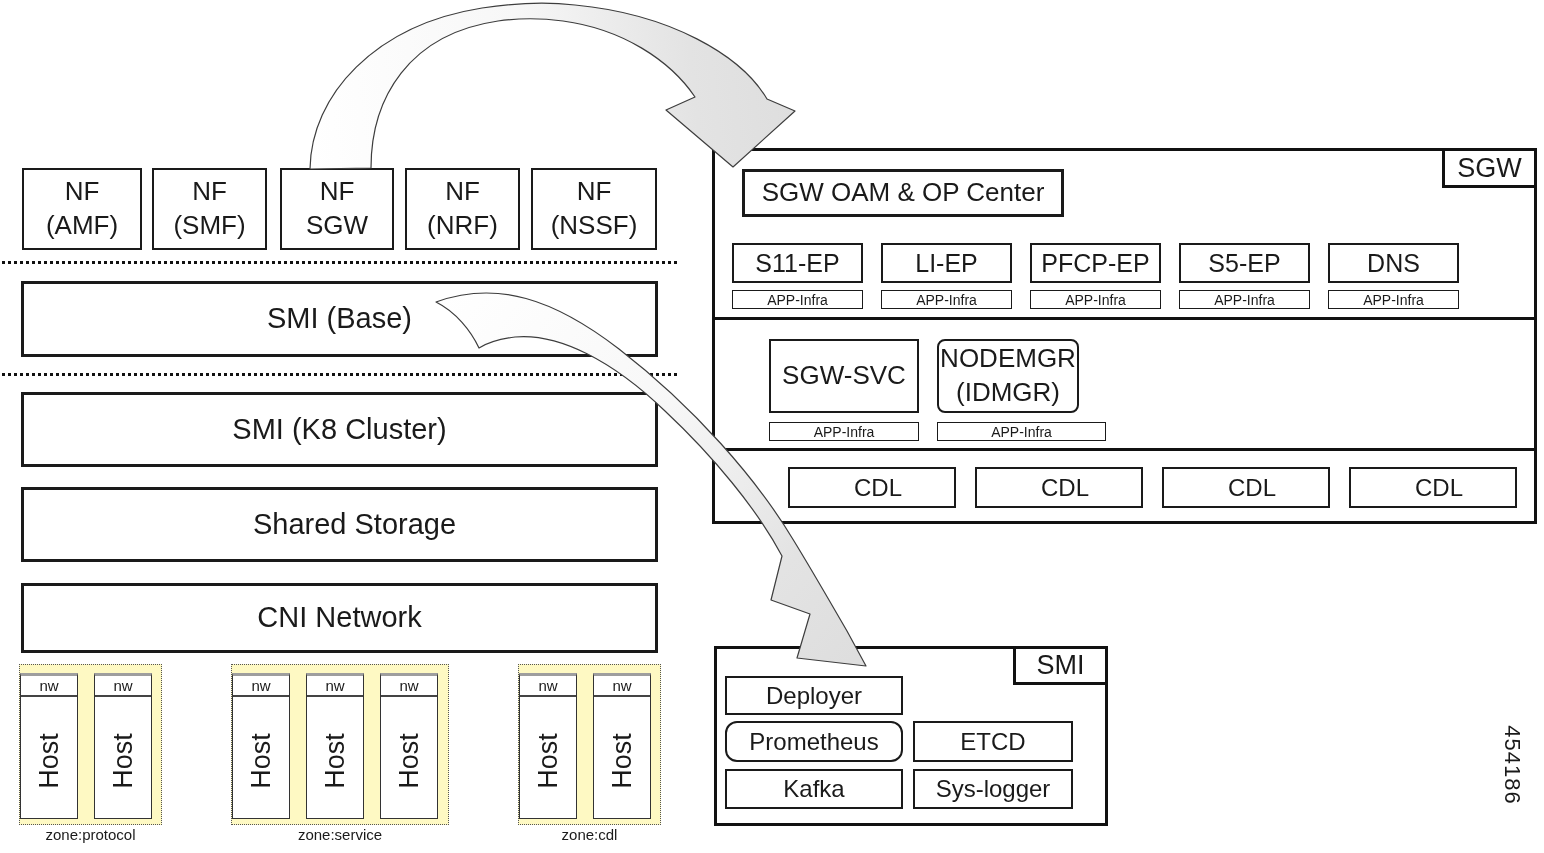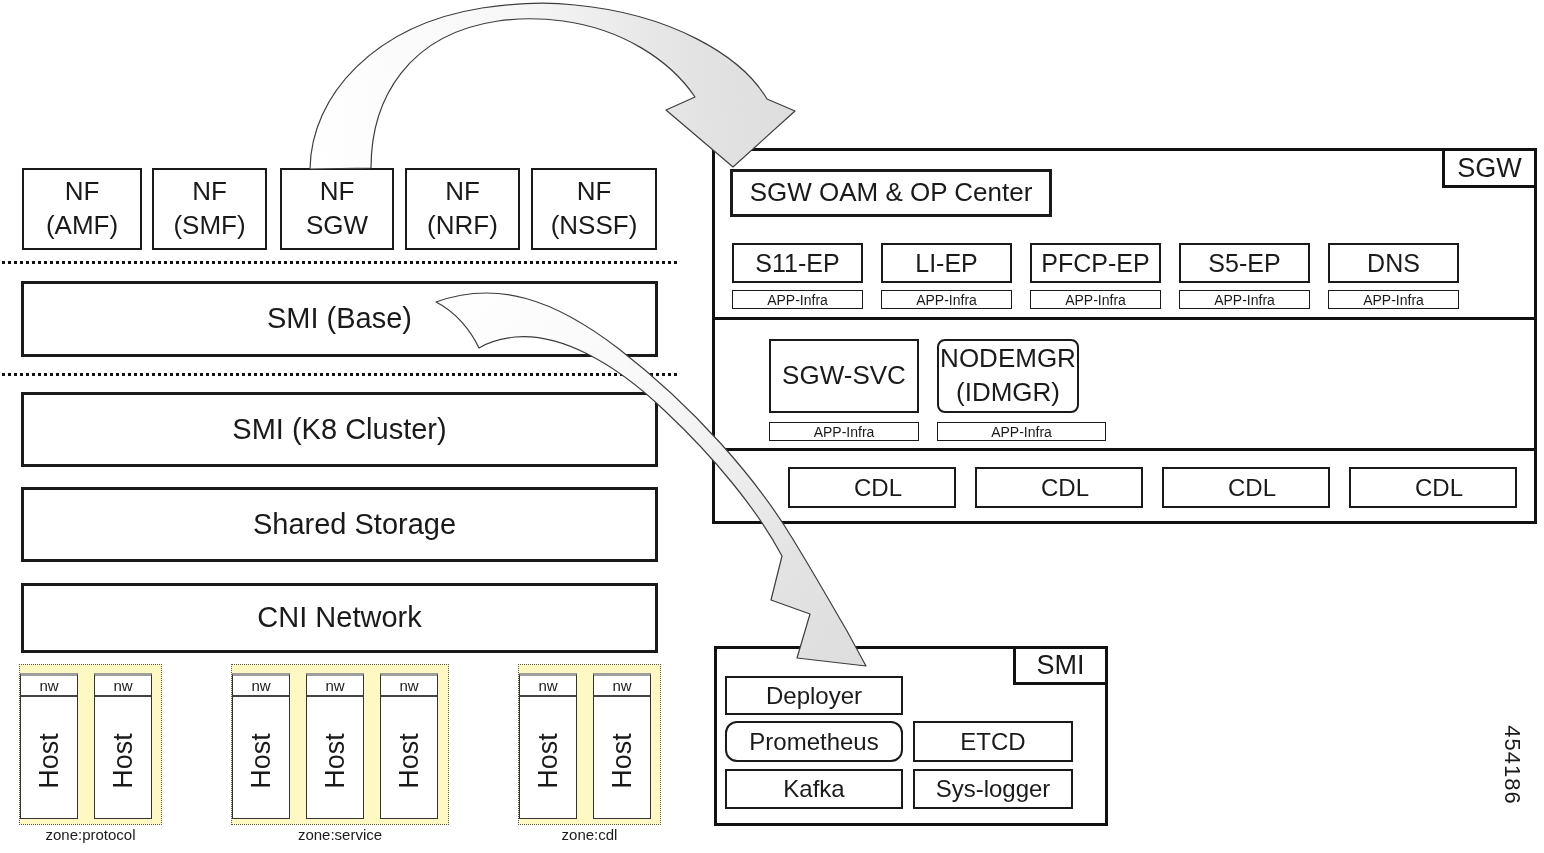--- a/index.html
+++ b/index.html
@@ -21,21 +21,21 @@
   .corner-tag { position:absolute; box-sizing:border-box; top:-3px; right:-3px; width:95px; height:40px;
                 border:3px solid #111; background:#fff; display:flex; align-items:center; justify-content:center;
                 font-size:27px; }
   .divider { position:absolute; left:-3px; width:825px; height:0; border-top:3px solid #111; }
 
   .ep { font-size:25px; }
   .infra { font-size:14px; line-height:1; }
   .svc { font-size:26px; line-height:1.3; }
   .cdl { font-size:24px;padding-left:12px; }
   .smi-item { font-size:24px; }
-  .oam { font-size:26px; }
+  .oam { font-size:26px;margin-left:12px; }
 
   .zone { position:absolute; box-sizing:border-box; border:1px dotted #555; background:#fef9c3;
           display:flex; justify-content:flex-start; gap:16px; padding-top:8px; }
   .host { position:relative; box-sizing:border-box; width:58px; height:146px; background:#fff;
           border:1px solid #333; border-top:3px solid #9e9e9e; }
   .host .nw { box-sizing:border-box; height:21px; border-bottom:2px solid #444;
               display:flex; align-items:center; justify-content:center; font-size:15px; line-height:1; }
   .host .hostlabel { position:absolute; left:50%; top:60%; transform:translate(-50%,-50%) rotate(-90deg);
                      font-size:27px; white-space:nowrap; }
   .zone-label { position:absolute; top:826px; height:18px; display:flex; align-items:flex-start;

